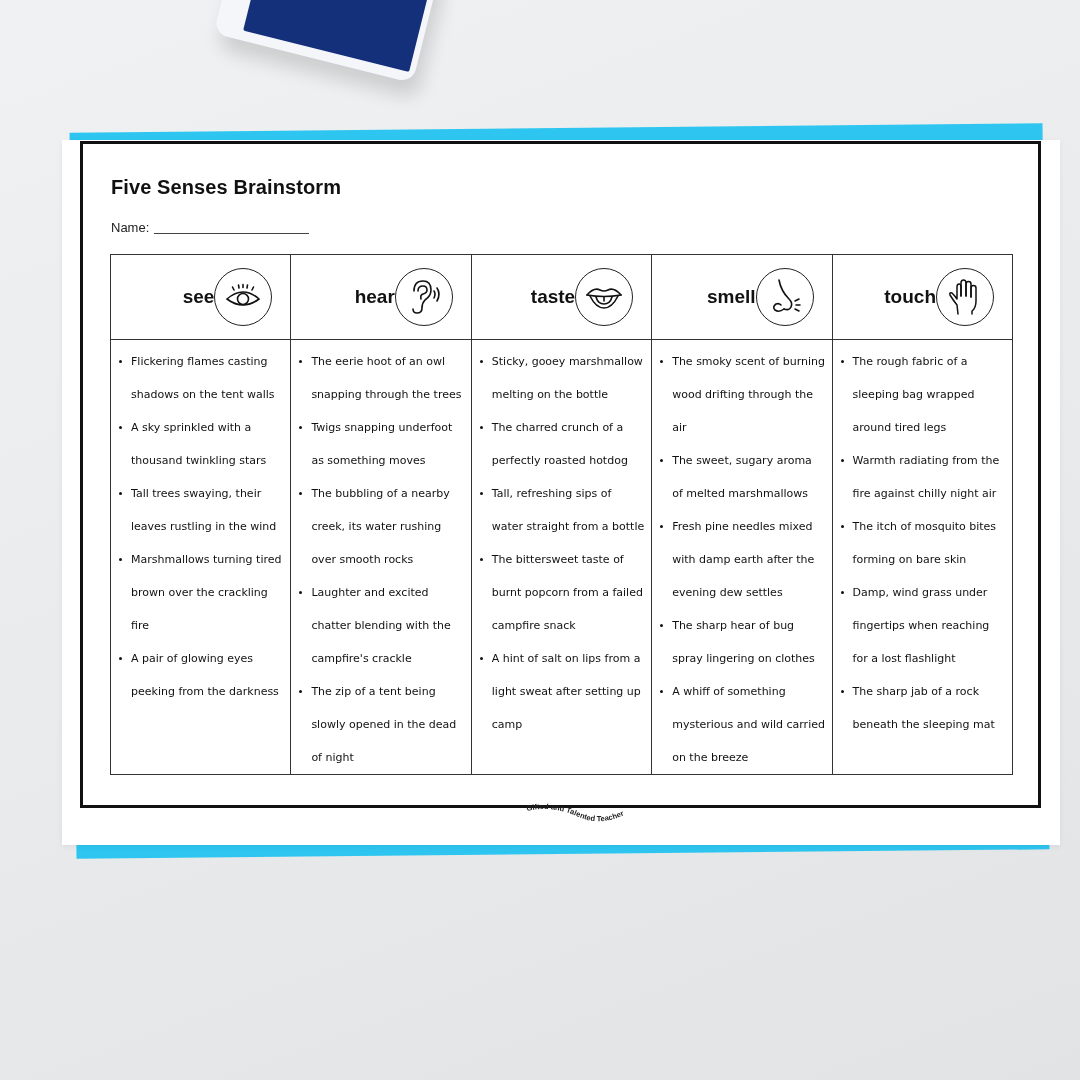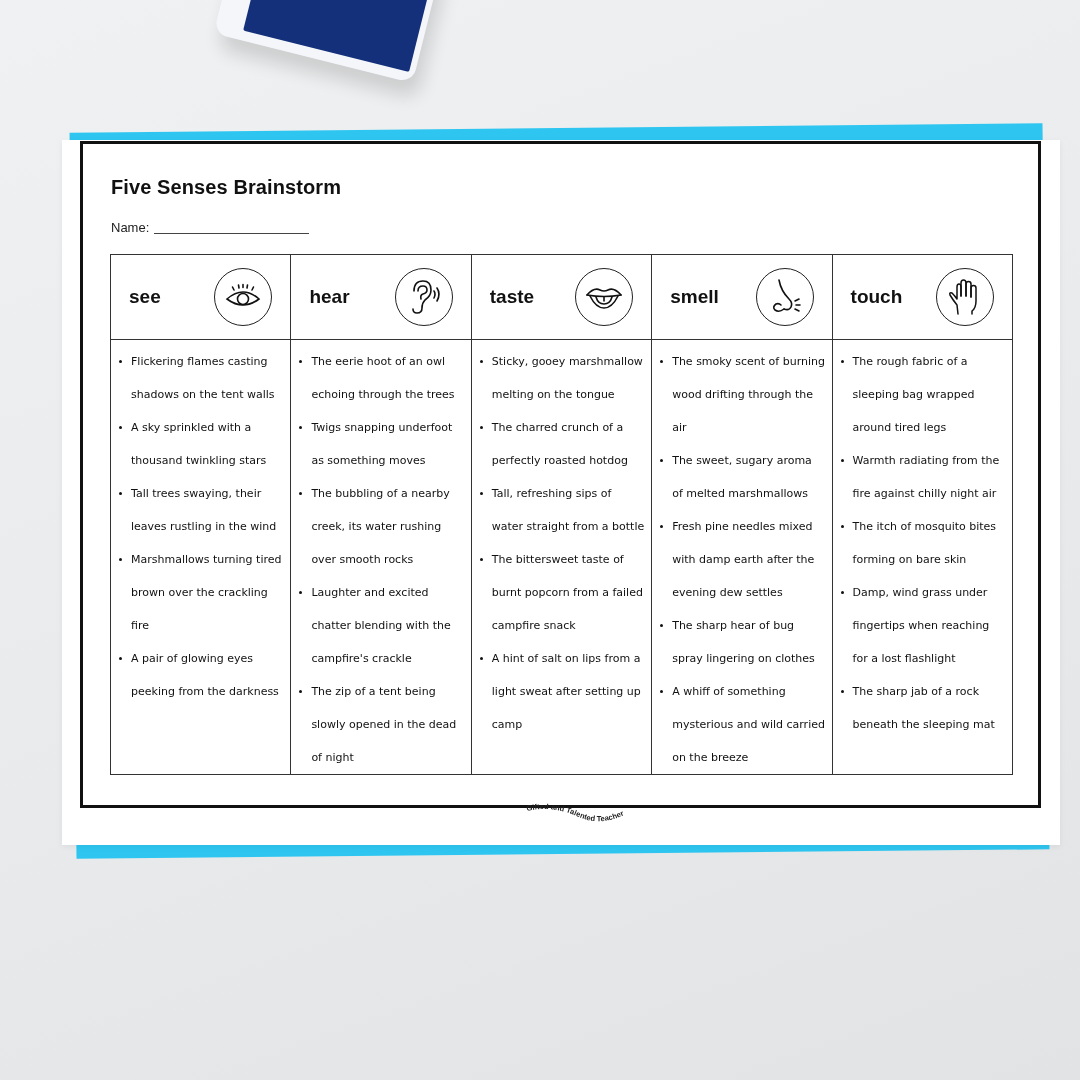--- a/index.html
+++ b/index.html
@@ -52,21 +52,21 @@
   table.senses th, table.senses td {
     border: 1.3px solid #333; vertical-align: top;
   }
   table.senses th { height: 84px; padding: 0; }
   .head-inner {
     display: flex; align-items: center; justify-content: flex-end;
     height: 84px; padding-right: 18px; box-sizing: border-box;
   }
   .head-label {
     font-size: 19px; font-weight: bold; color: #111; flex: 1;
-    text-align: left; padding-left: 18px;
+    text-align: right; padding-left: 18px;
   }
   .icon-circle {
     width: 58px; height: 58px; border: 1.5px solid #222; border-radius: 50%;
     display: flex; align-items: center; justify-content: center; box-sizing: border-box;
   }
   table.senses td { height: 416px; padding: 0; }
   ul.items { list-style: none; margin: 0; padding: 5px 6px 0 10px; }
   ul.items li {
     position: relative; padding-left: 10px;
     font-family: "DejaVu Sans", sans-serif; font-size: 11px; color: #111;
@@ -172,30 +172,30 @@
             <ul class="items">
               <li>Flickering flames casting shadows on the tent walls</li>
               <li>A sky sprinkled with a thousand twinkling stars</li>
               <li>Tall trees swaying, their leaves rustling in the wind</li>
               <li>Marshmallows turning tired brown over the crackling fire</li>
               <li>A pair of glowing eyes peeking from the darkness</li>
             </ul>
           </td>
           <td>
             <ul class="items">
-              <li>The eerie hoot of an owl echoing through the trees</li>
+              <li>The eerie hoot of an owl snapping through the trees</li>
               <li>Twigs snapping underfoot as something moves</li>
               <li>The bubbling of a nearby creek, its water rushing over smooth rocks</li>
               <li>Laughter and excited chatter blending with the campfire's crackle</li>
               <li>The zip of a tent being slowly opened in the dead of night</li>
             </ul>
           </td>
           <td>
             <ul class="items">
-              <li>Sticky, gooey marshmallow melting on the tongue</li>
+              <li>Sticky, gooey marshmallow melting on the bottle</li>
               <li>The charred crunch of a perfectly roasted hotdog</li>
               <li>Tall, refreshing sips of water straight from a bottle</li>
               <li>The bittersweet taste of burnt popcorn from a failed campfire snack</li>
               <li>A hint of salt on lips from a light sweat after setting up camp</li>
             </ul>
           </td>
           <td>
             <ul class="items">
               <li>The smoky scent of burning wood drifting through the air</li>
               <li>The sweet, sugary aroma of melted marshmallows</li>

